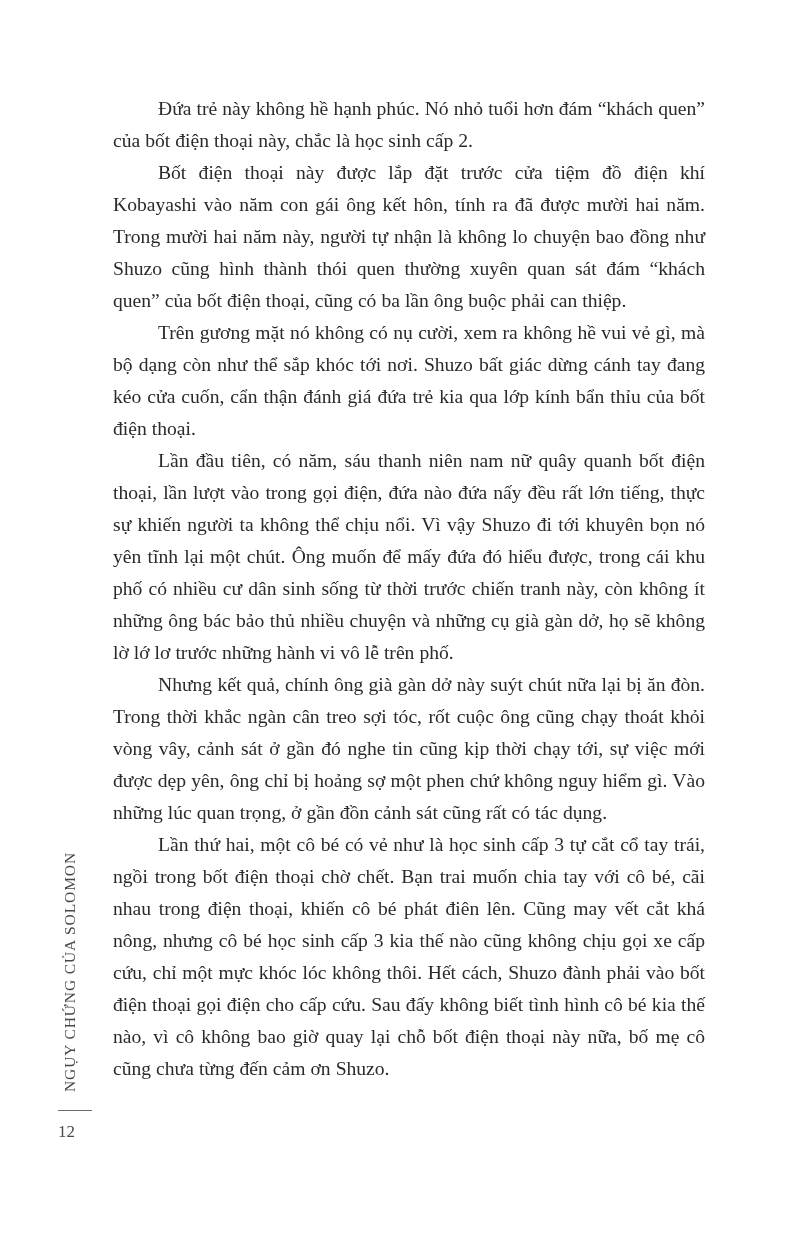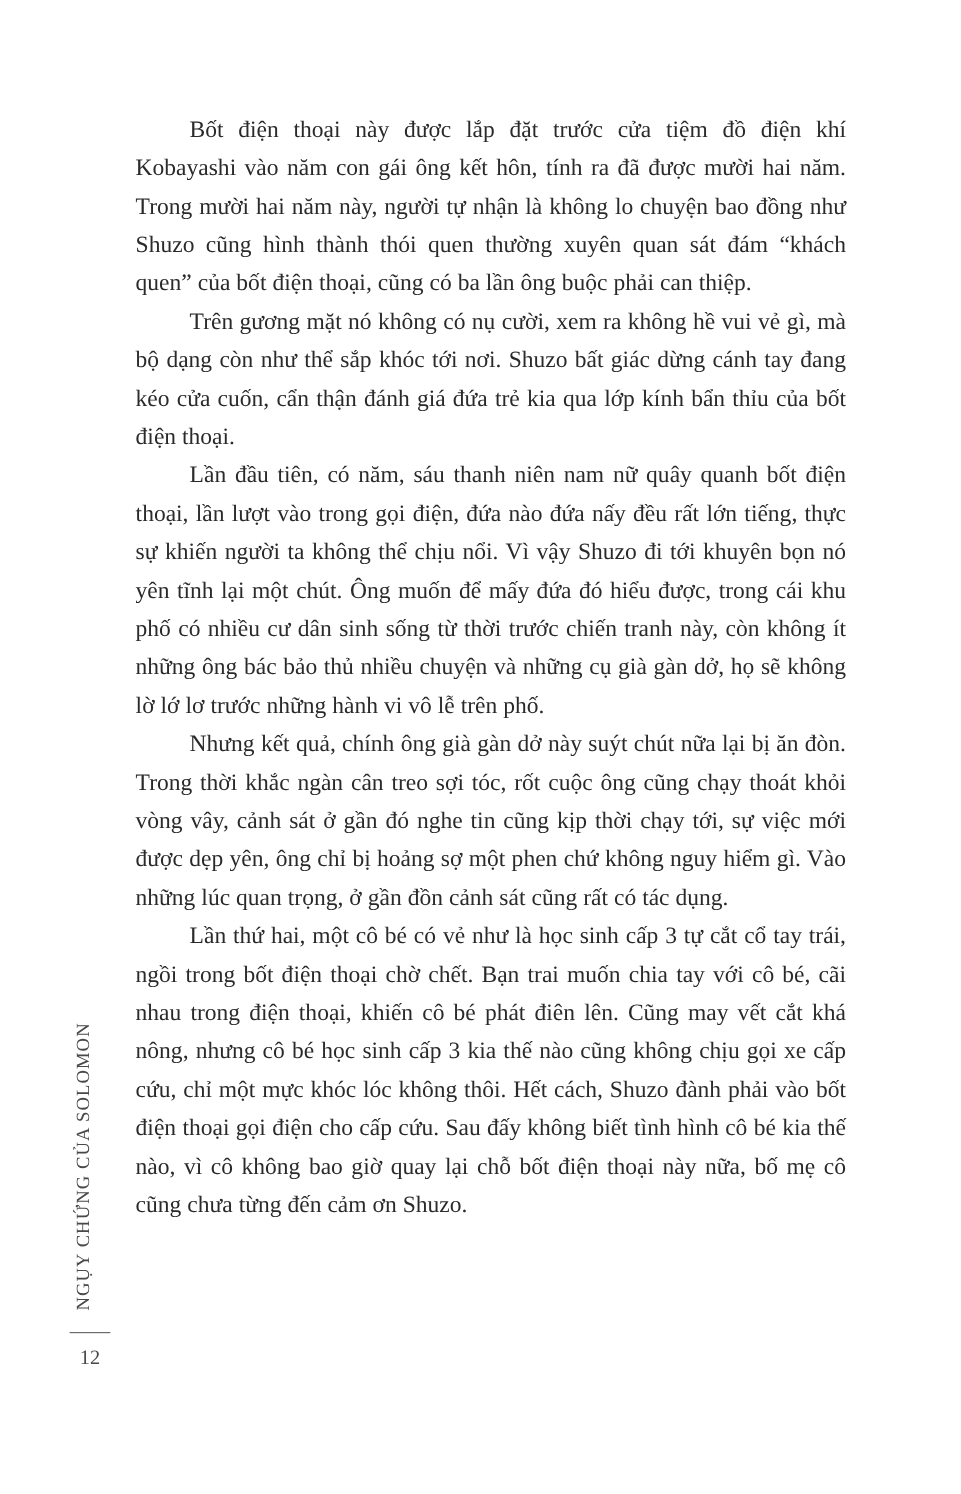--- a/index.html
+++ b/index.html
@@ -50,21 +50,20 @@
     width: 34px;
     height: 1px;
     background: #6d6b6b;
   }
 
   .folio {
     position: absolute;
     left: 58px;
     top: 1122px;
     width: 34px;
-    text-align: center;
     font-size: 17px;
     color: #4a4848;
     font-family: "Liberation Serif", "DejaVu Serif", serif;
   }
 
   
   .text-column {
     position: absolute;
     left: 113px;
     top: 93px;
@@ -91,20 +90,21 @@
 
 <div class="page">
 
   <div class="margin-block">
     <div class="running-head">NGỤY CHỨNG CỦA SOLOMON</div>
     <div class="folio-rule"></div>
     <div class="folio">12</div>
   </div>
 
   <div class="text-column">
+    <p class="para">Đứa trẻ này không hề hạnh phúc. Nó nhỏ tuổi hơn đám “khách quen” của bốt điện thoại này, chắc là học sinh cấp 2.</p>
     <p class="para">Bốt điện thoại này được lắp đặt trước cửa tiệm đồ điện khí Kobayashi vào năm con gái ông kết hôn, tính ra đã được mười hai năm. Trong mười hai năm này, người tự nhận là không lo chuyện bao đồng như Shuzo cũng hình thành thói quen thường xuyên quan sát đám “khách quen” của bốt điện thoại, cũng có ba lần ông buộc phải can thiệp.</p>
     <p class="para">Trên gương mặt nó không có nụ cười, xem ra không hề vui vẻ gì, mà bộ dạng còn như thể sắp khóc tới nơi. Shuzo bất giác dừng cánh tay đang kéo cửa cuốn, cẩn thận đánh giá đứa trẻ kia qua lớp kính bẩn thỉu của bốt điện thoại.</p>
     <p class="para">Lần đầu tiên, có năm, sáu thanh niên nam nữ quây quanh bốt điện thoại, lần lượt vào trong gọi điện, đứa nào đứa nấy đều rất lớn tiếng, thực sự khiến người ta không thể chịu nổi. Vì vậy Shuzo đi tới khuyên bọn nó yên tĩnh lại một chút. Ông muốn để mấy đứa đó hiểu được, trong cái khu phố có nhiều cư dân sinh sống từ thời trước chiến tranh này, còn không ít những ông bác bảo thủ nhiều chuyện và những cụ già gàn dở, họ sẽ không lờ lớ lơ trước những hành vi vô lễ trên phố.</p>
     <p class="para">Nhưng kết quả, chính ông già gàn dở này suýt chút nữa lại bị ăn đòn. Trong thời khắc ngàn cân treo sợi tóc, rốt cuộc ông cũng chạy thoát khỏi vòng vây, cảnh sát ở gần đó nghe tin cũng kịp thời chạy tới, sự việc mới được dẹp yên, ông chỉ bị hoảng sợ một phen chứ không nguy hiểm gì. Vào những lúc quan trọng, ở gần đồn cảnh sát cũng rất có tác dụng.</p>
     <p class="para">Lần thứ hai, một cô bé có vẻ như là học sinh cấp 3 tự cắt cổ tay trái, ngồi trong bốt điện thoại chờ chết. Bạn trai muốn chia tay với cô bé, cãi nhau trong điện thoại, khiến cô bé phát điên lên. Cũng may vết cắt khá nông, nhưng cô bé học sinh cấp 3 kia thế nào cũng không chịu gọi xe cấp cứu, chỉ một mực khóc lóc không thôi. Hết cách, Shuzo đành phải vào bốt điện thoại gọi điện cho cấp cứu. Sau đấy không biết tình hình cô bé kia thế nào, vì cô không bao giờ quay lại chỗ bốt điện thoại này nữa, bố mẹ cô cũng chưa từng đến cảm ơn Shuzo.</p>
   </div>
 
 </div>
 
 </body></html>

